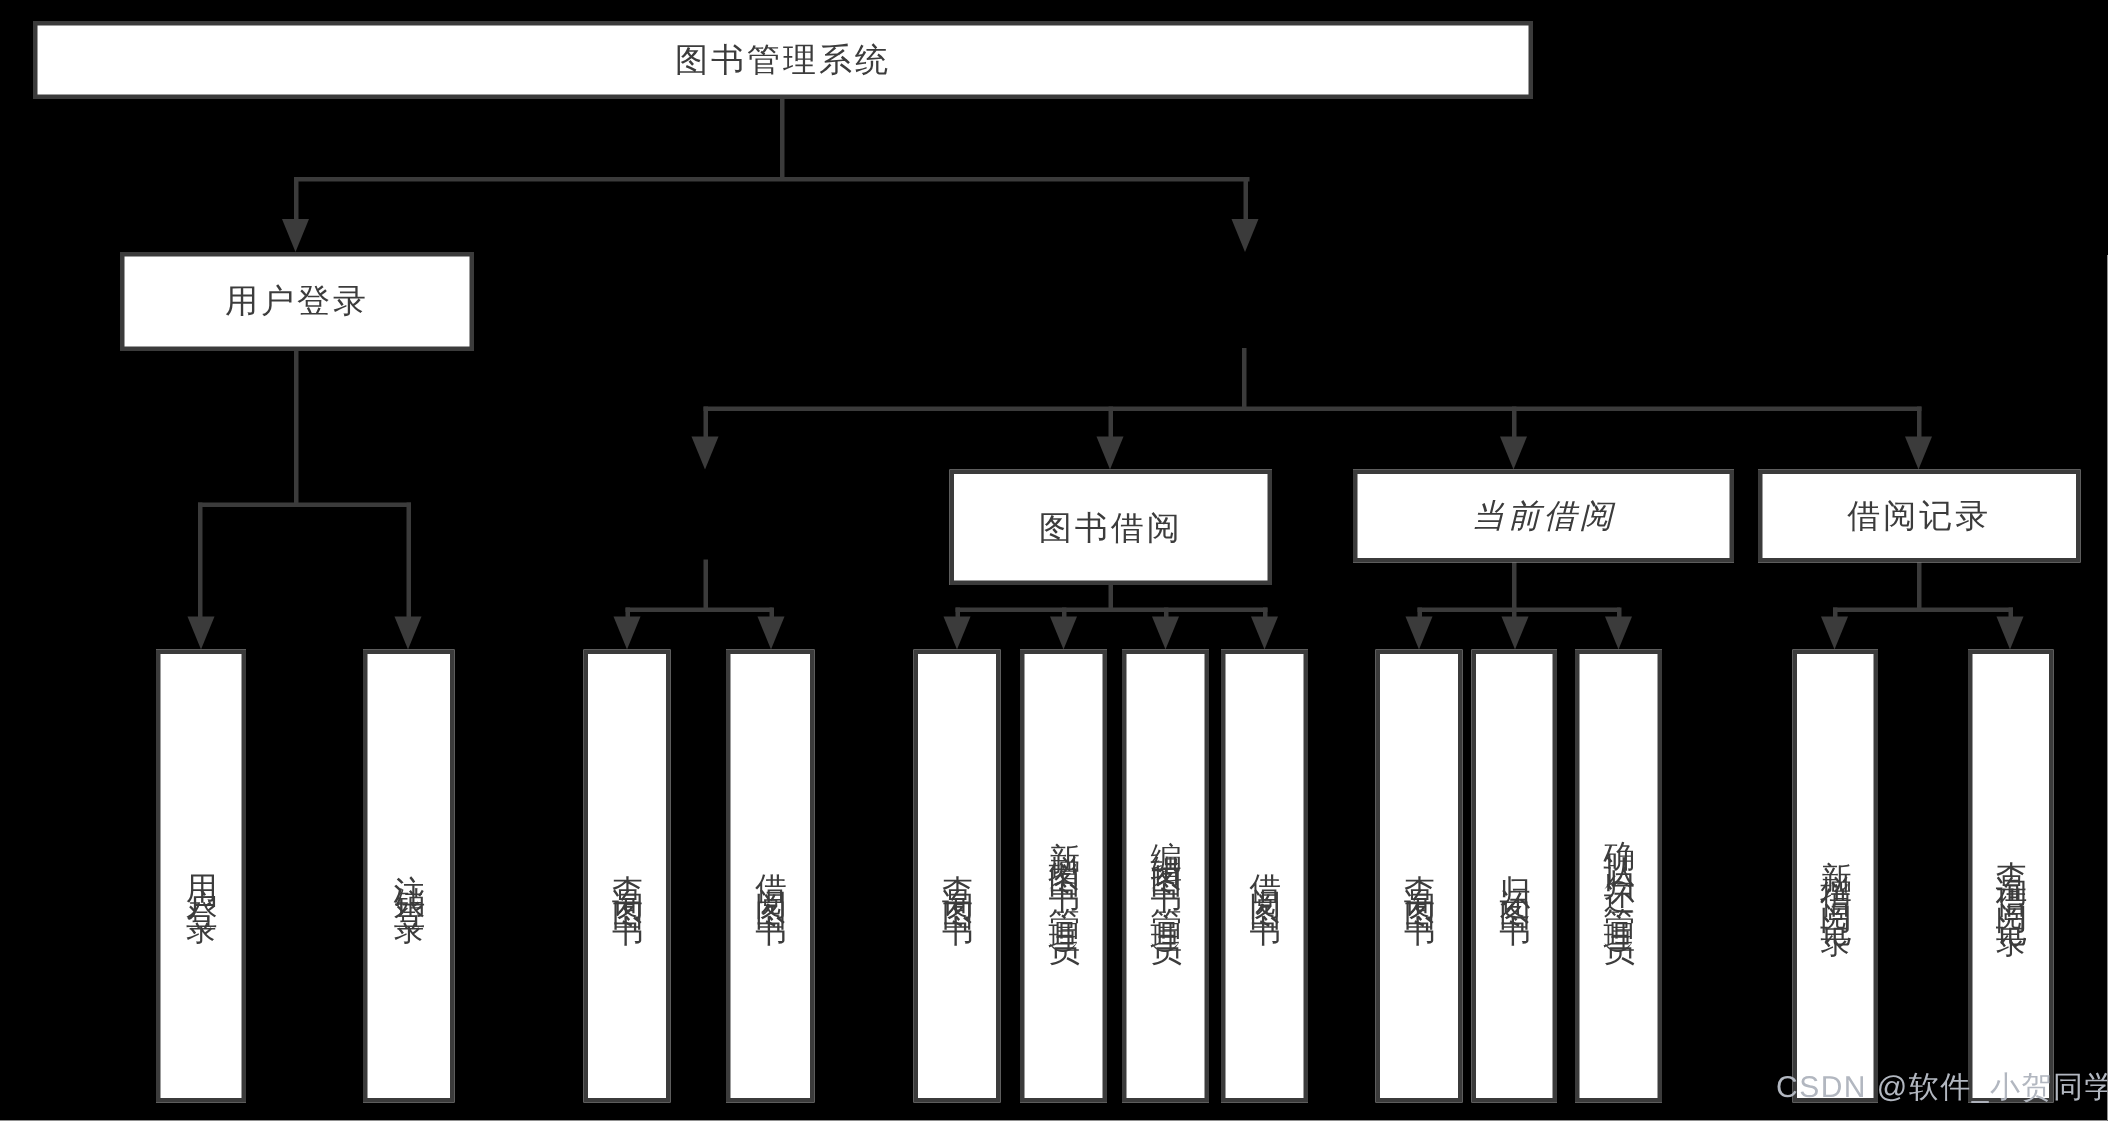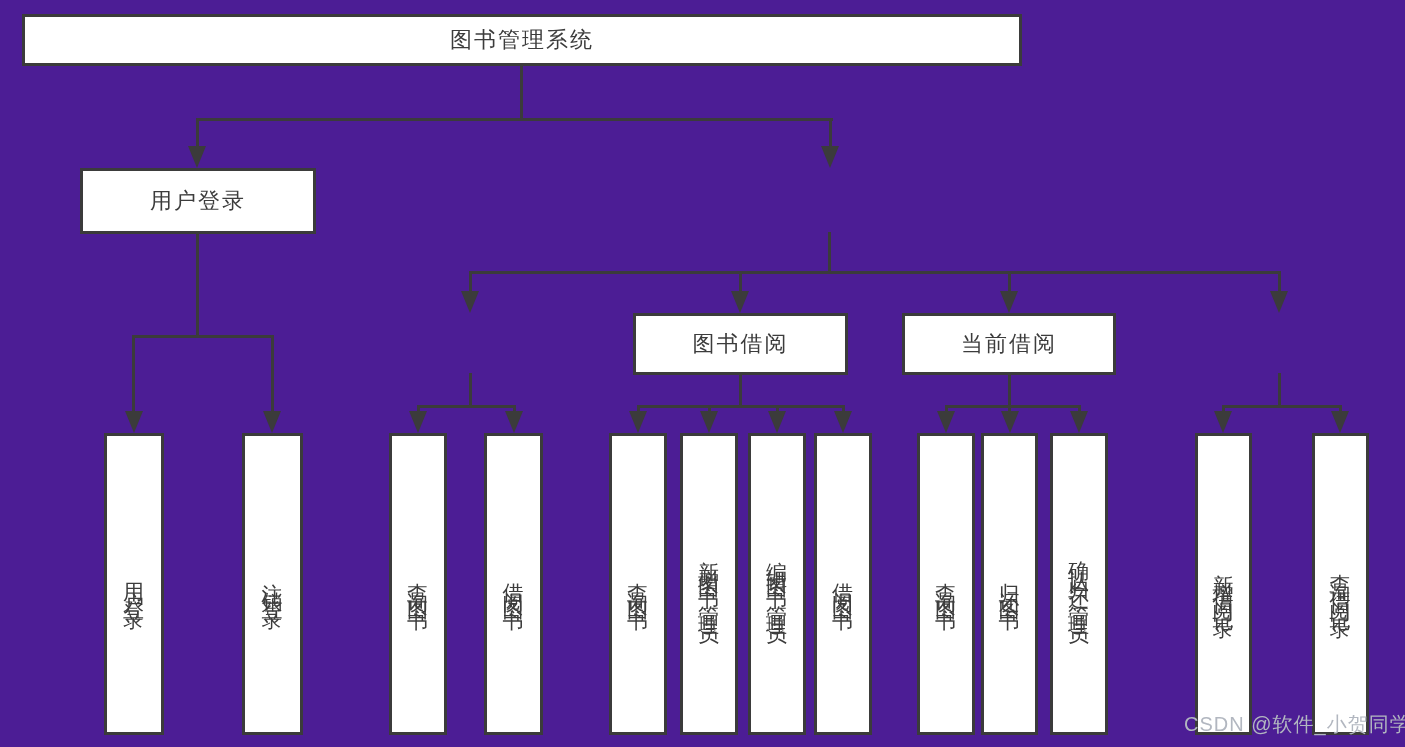--- a/index.html
+++ b/index.html
@@ -3,21 +3,21 @@
 <meta charset="utf-8">
 <style>
   * { margin: 0; padding: 0; box-sizing: border-box; }
   html, body { background: #ffffff; }
   body { font-family: "Liberation Sans", sans-serif; }
 
   .canvas {
     position: relative;
     width: 1405px;
     height: 747px;
-    background: #4c1d95;
+    background: #000000;
     overflow: hidden;
   }
 
   
   .node {
     position: absolute;
     border: 3px solid #3b3b3b;
     background: #ffffff;
     display: flex;
     align-items: center;
@@ -61,24 +61,25 @@
 <body>
 
 <div class="canvas">
 
   <div class="node" style="left:22px; top:14px; width:1000px; height:52px;">图书管理系统</div>
 
   <div class="node" style="left:80px; top:168px; width:236px; height:66px;">用户登录</div>
 
 
 
-  <div class="node" style="left:633px; top:313px; width:215px; height:62px;">图书借阅</div>
+  <div class="node" style="left:633px; top:313px; width:215px; height:77px;">图书借阅</div>
 
-  <div class="node" style="left:902px; top:313px; width:214px; height:62px;">当前借阅</div>
+  <div class="node" style="left:902px; top:313px; width:254px; height:62px;font-style:italic;">当前借阅</div>
 
+  <div class="node" style="left:1172px; top:313px; width:215px; height:62px;">借阅记录</div>
 
   <div class="node vnode" style="left:104px; top:433px; width:60px; height:302px;">用户登录</div>
 
   <div class="node vnode" style="left:242px; top:433px; width:61px; height:302px;">注销登录</div>
 
   <div class="node vnode" style="left:389px; top:433px; width:58px; height:302px;">查询图书</div>
 
   <div class="node vnode" style="left:484px; top:433px; width:59px; height:302px;">借阅图书</div>
 
   <div class="node vnode" style="left:609px; top:433px; width:58px; height:302px;">查询图书</div>

